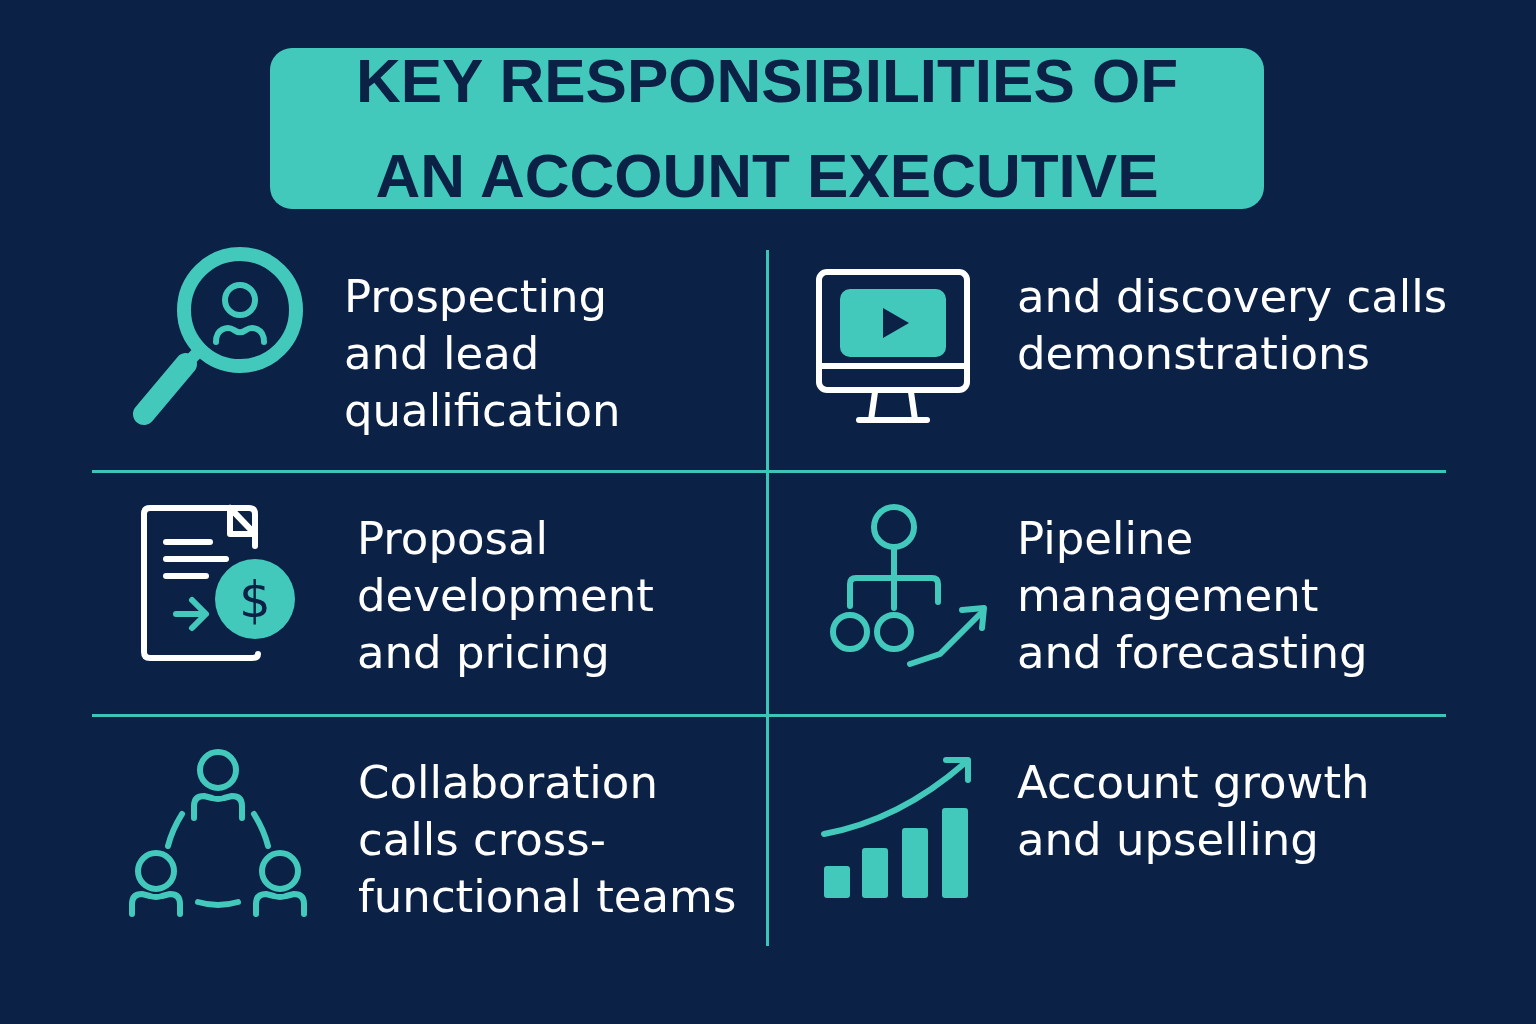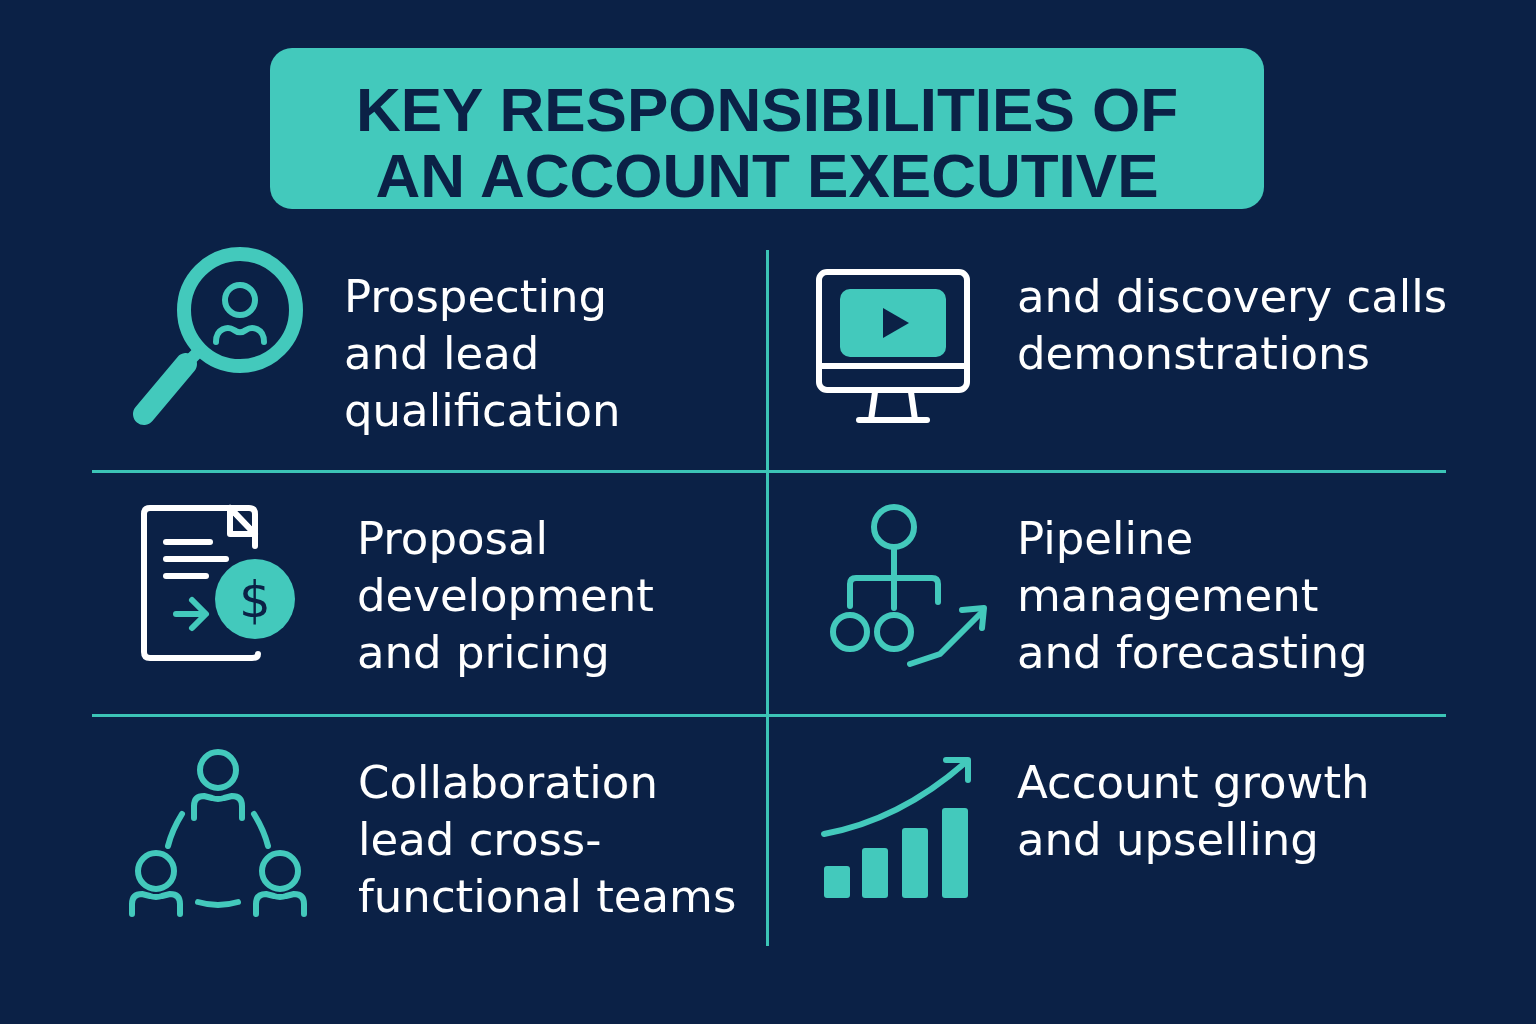--- a/index.html
+++ b/index.html
@@ -10,21 +10,21 @@
       overflow: hidden;
       font-family: "DejaVu Sans", sans-serif;
     }
     .title-box {
       position: absolute;
       left: 270px; top: 48px;
       width: 994px; height: 161px;
       background: #43c9bc;
       border-radius: 22px;
       display: flex; flex-direction: column;
-      align-items: center; justify-content: flex-end;
+      align-items: center; justify-content: space-between;
     }
     .title-line {
       font-family: "Liberation Sans", sans-serif;
       font-weight: 700;
       font-size: 62px;
       line-height: 66px;
       color: #0b2146;
       letter-spacing: 0px;
       transform: scaleX(1.0);
       white-space: nowrap;
@@ -163,21 +163,21 @@
         <circle cx="150" cy="125" r="18"></circle>
         <path d="M126 168 L126 158 Q126 148 136 148 L144 150 Q150 152 156 150 L164 148 Q174 148 174 158 L174 168"></path>
         <path d="M52 68 Q42 84 38 100"></path>
         <path d="M124 68 Q134 84 138 100"></path>
         <path d="M68 156 Q88 162 108 156"></path>
       </g>
     </svg>
   </div>
   <div class="label" style="left:358px;top:754px">
     <span>Collaboration</span>
-    <span>lead cross-</span>
+    <span>calls cross-</span>
     <span>functional teams</span>
   </div>
 </div>
 
 <div class="cell">
   <div class="icon" style="left:820px;top:752px">
     <svg width="160" height="150" viewBox="0 0 160 150">
       <g fill="none" stroke="#43c9bc" stroke-width="6" stroke-linecap="round" stroke-linejoin="round">
         <path d="M4 82 Q80 68 146 10"></path>
         <path d="M126 8 L148 8 L148 28"></path>

